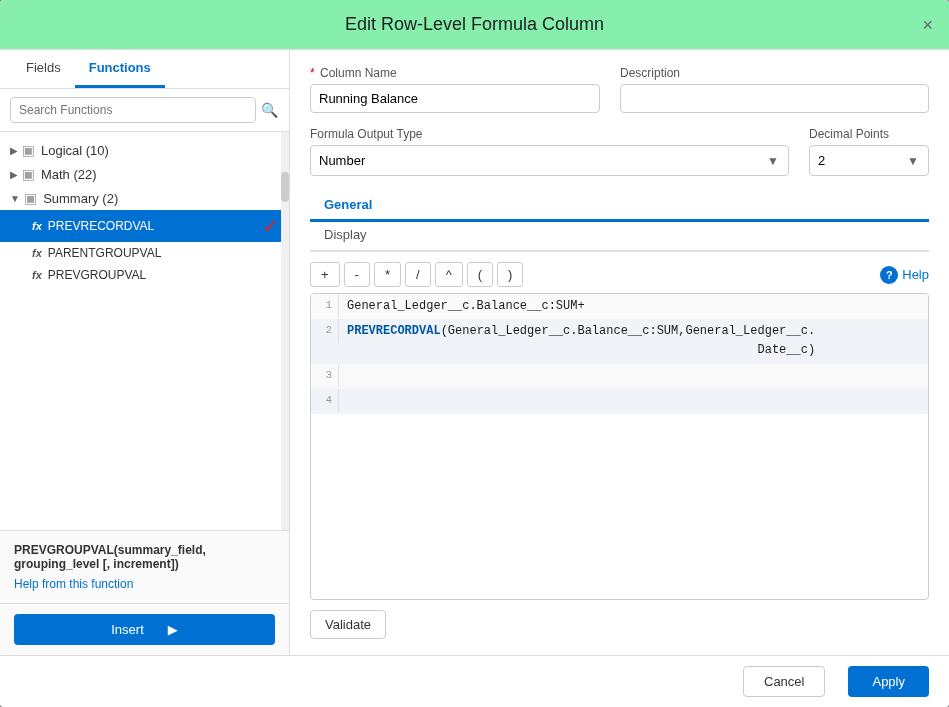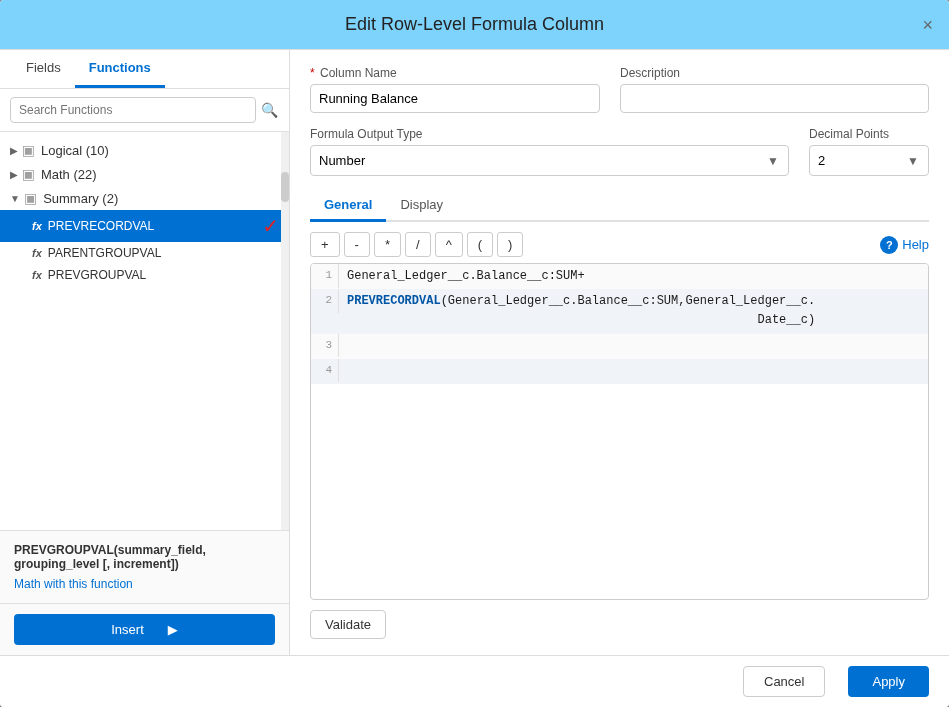--- a/index.html
+++ b/index.html
@@ -24,21 +24,21 @@
       background: #fff;
       width: 949px;
       height: 707px;
       display: flex;
       flex-direction: column;
       border-radius: 4px;
       overflow: hidden;
       box-shadow: 0 4px 24px rgba(0,0,0,0.3);
     }
     .modal-header {
-      background: #7dd3fc;
+      background: #86efac;
       border-bottom: 1px solid #ddd;
       padding: 14px 20px;
       text-align: center;
       font-size: 18px;
       font-weight: 400;
       color: #222;
       position: relative;
     }
     .modal-close {
       position: absolute;
@@ -256,20 +256,21 @@
       transform: translateY(-50%);
       pointer-events: none;
       color: #666;
       font-size: 12px;
     }
     
     .right-tabs {
       display: flex;
       border-bottom: 2px solid #e0e0e0;
       margin-bottom: 10px;
+      flex-direction: column;
     }
     .right-tab {
       padding: 7px 14px;
       cursor: pointer;
       font-size: 13px;
       color: #555;
       border-bottom: 3px solid transparent;
       margin-bottom: -2px;
     }
     .right-tab.active {
@@ -489,21 +490,21 @@
               </div>
             </div>
           </div>
           <div class="tree-scroll-track">
             <div class="tree-scroll-thumb"></div>
           </div>
         </div>
 
         <div class="desc-area">
           <div class="desc-title">PREVGROUPVAL(summary_field, grouping_level [, increment])</div>
-          <a class="help-link">Math with this function</a>
+          <a class="help-link">Help from this function</a>
         </div>
 
         <div class="insert-btn-area">
           <button class="insert-btn">
             <span>Insert</span>
             <span>▶</span>
           </button>
         </div>
       </div>
 

